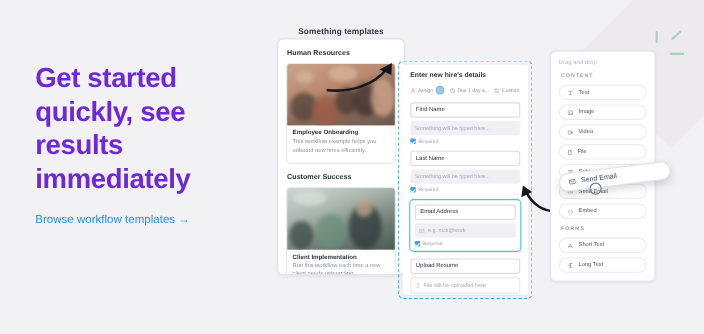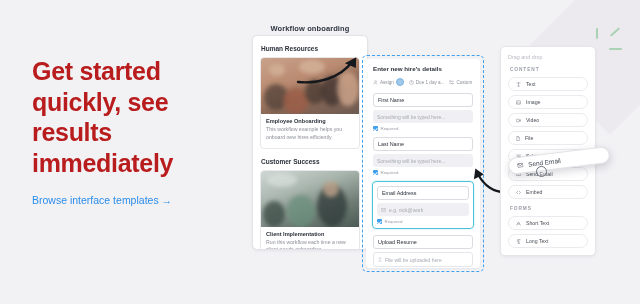--- a/index.html
+++ b/index.html
@@ -14,21 +14,21 @@
   
   .diag{position:absolute;right:-30px;top:-10px;width:120px;height:120px;
         background:#eceaef;transform:rotate(45deg);}
   .sparkle{position:absolute;}
   .sp-bar{position:absolute;background:#a9d3b4;border-radius:2px;}
 
   
   .hero{position:absolute;left:32px;top:56px;width:200px;}
   .hero h1{
     margin:0;font-size:25px;line-height:1.22;font-weight:700;
-    color:#b91c1c;letter-spacing:-0.3px;
+    color:#6d28d9;letter-spacing:-0.3px;
   }
   .hero p{
     margin:16px 0 0 0;font-size:10.5px;line-height:1.62;color:#3d4450;
   }
   .hero .cta{
     display:inline-block;margin-top:16px;font-size:10.5px;color:#2b8dea;
     text-decoration:none;
   }
 
   
@@ -133,24 +133,24 @@
   <div class="diag"></div>
 
   <div class="sparkle" style="left:594px;top:28px;width:40px;height:32px;">
     <div class="sp-bar" style="left:2px;top:0px;width:2px;height:11px;"></div>
     <div class="sp-bar" style="left:15px;top:3px;width:12px;height:2px;transform:rotate(-42deg);"></div>
     <div class="sp-bar" style="left:15px;top:20px;width:13px;height:2px;"></div>
   </div>
 
   <div class="hero">
     <h1>Get started quickly, see results immediately</h1>
-    <a class="cta" href="#">Browse interface templates →</a>
-  </div>
-
-  <div class="tpl-title">Workflow onboarding</div>
+    <a class="cta" href="#">Browse workflow templates →</a>
+  </div>
+
+  <div class="tpl-title">Something templates</div>
 
   <div class="tpl-panel">
 
     <div class="tpl-sec">Human Resources</div>
     <div class="tpl-card">
       <div class="tpl-photo hr">
         <div class="blob" style="left:3px;top:26px;width:24px;height:26px;background:#52423a;"></div>
         <div class="blob" style="left:22px;top:30px;width:26px;height:26px;background:#9e5c46;"></div>
         <div class="blob" style="left:44px;top:22px;width:20px;height:24px;background:#4a3b33;"></div>
         <div class="blob" style="left:60px;top:18px;width:22px;height:30px;background:#3f3330;"></div>

